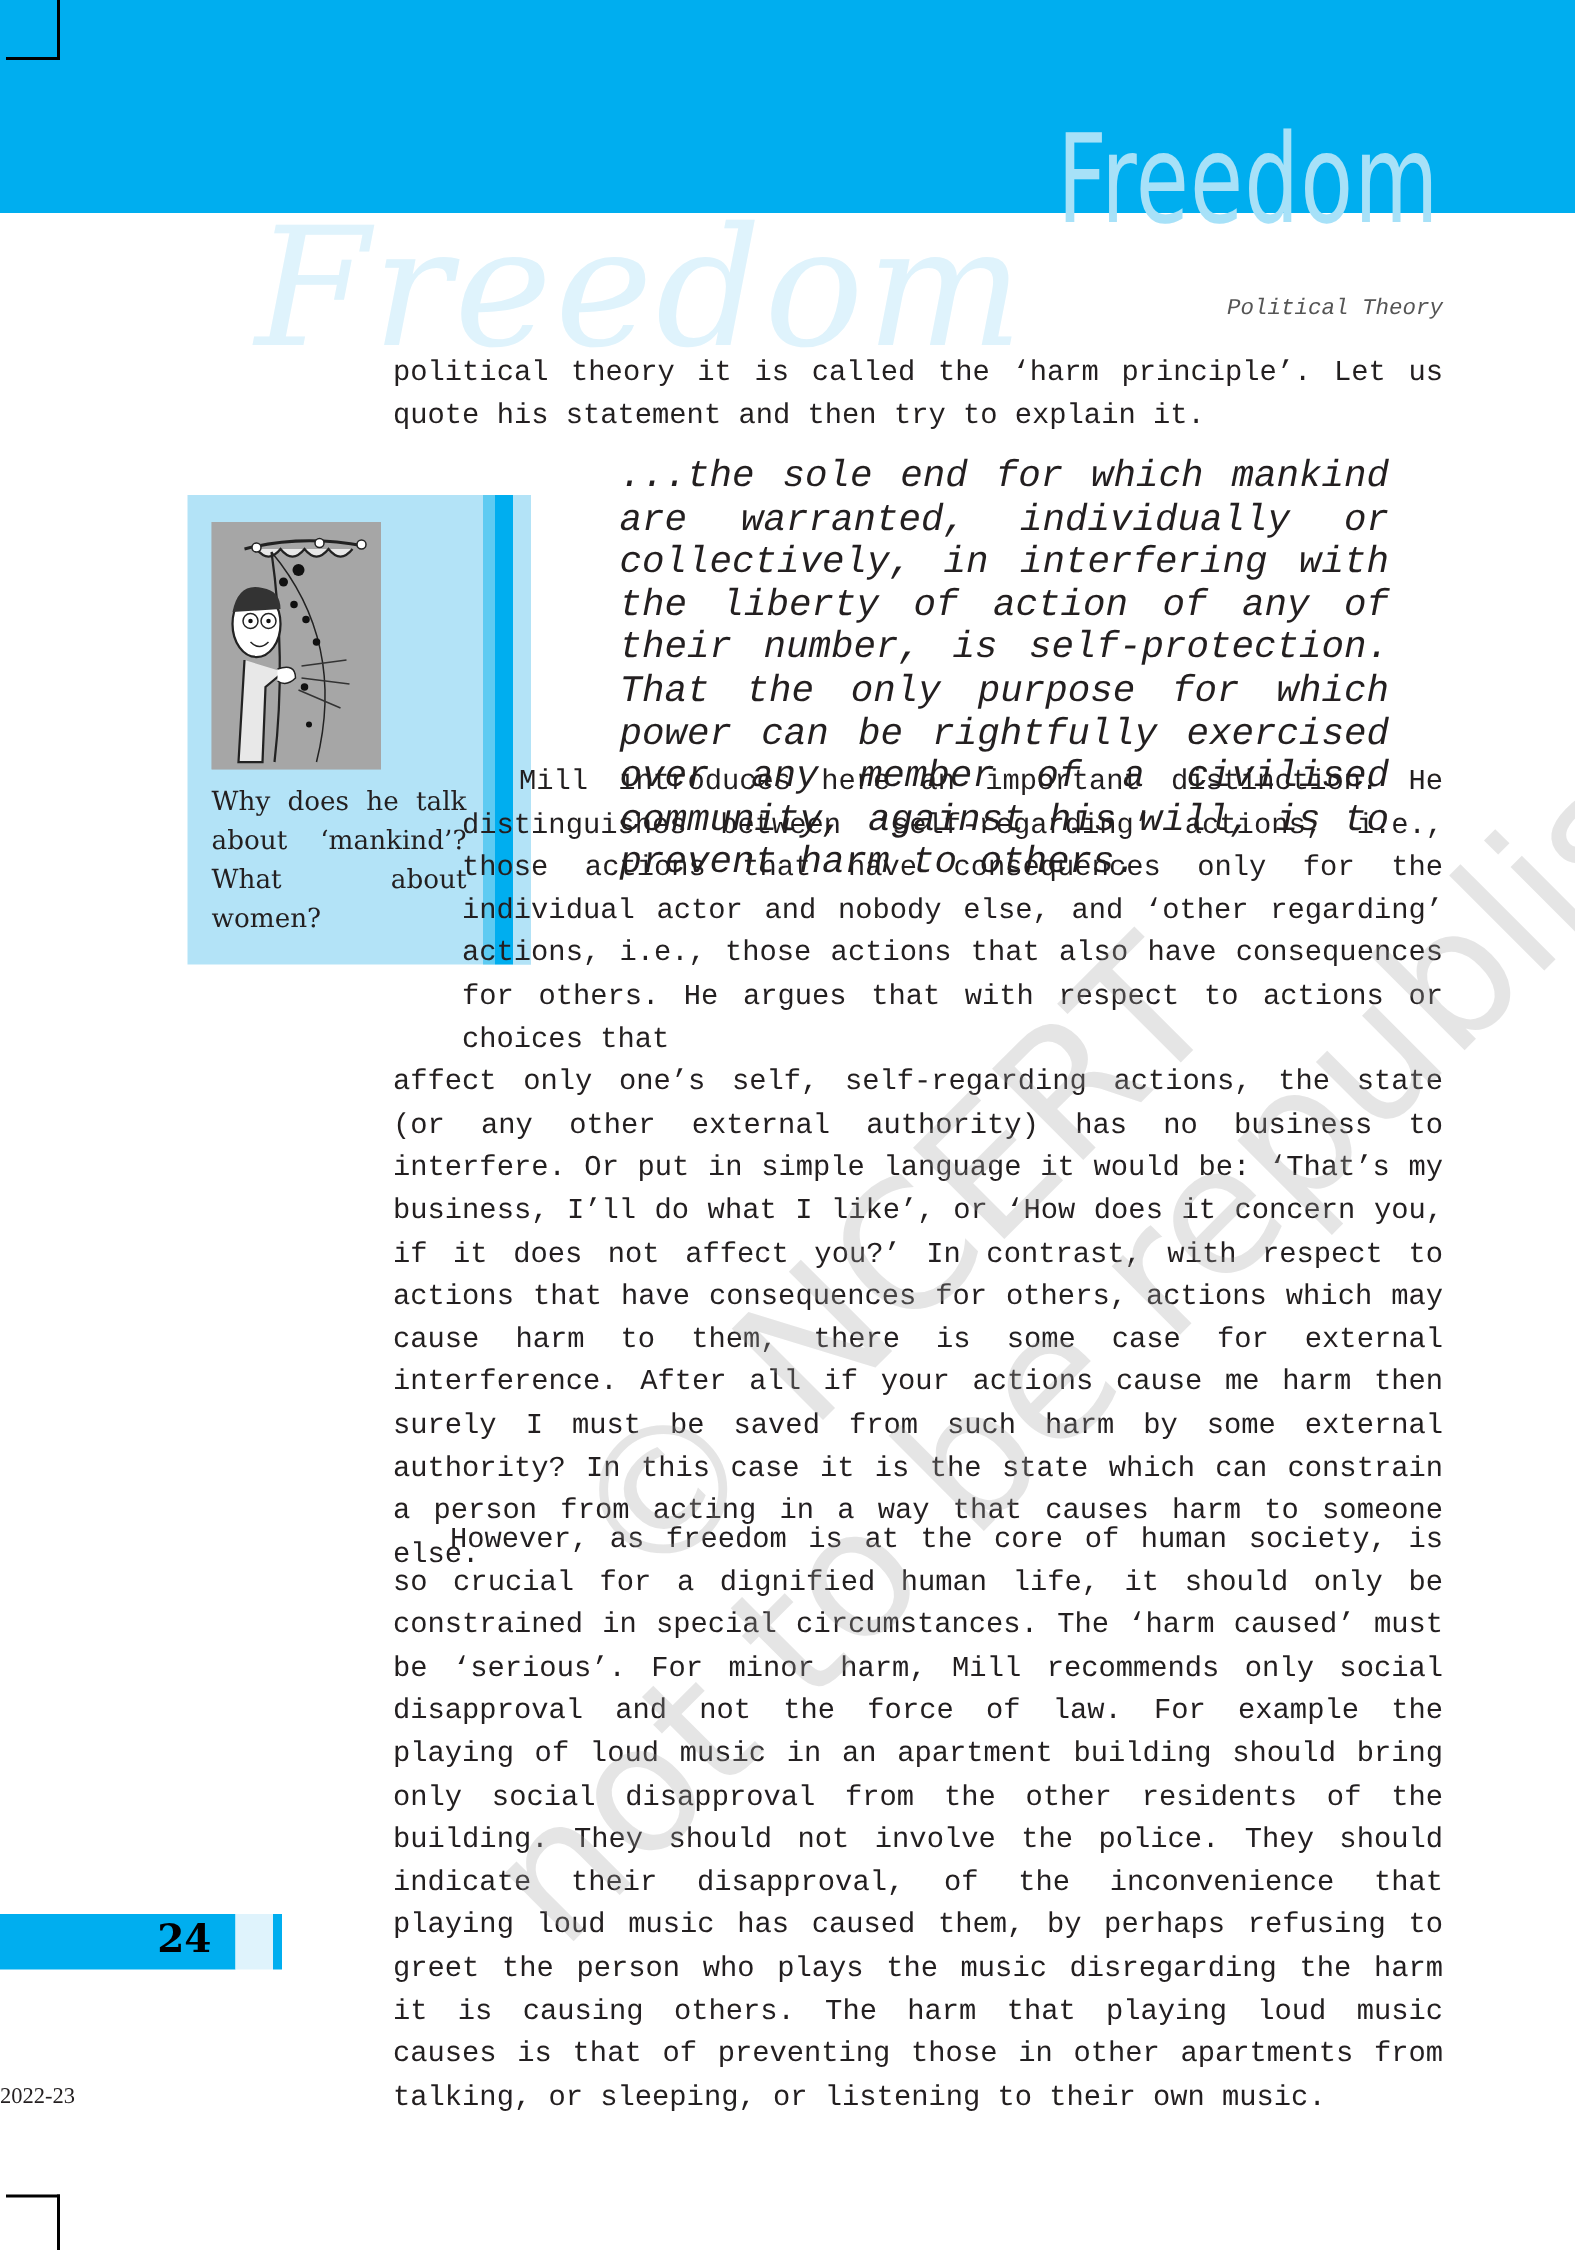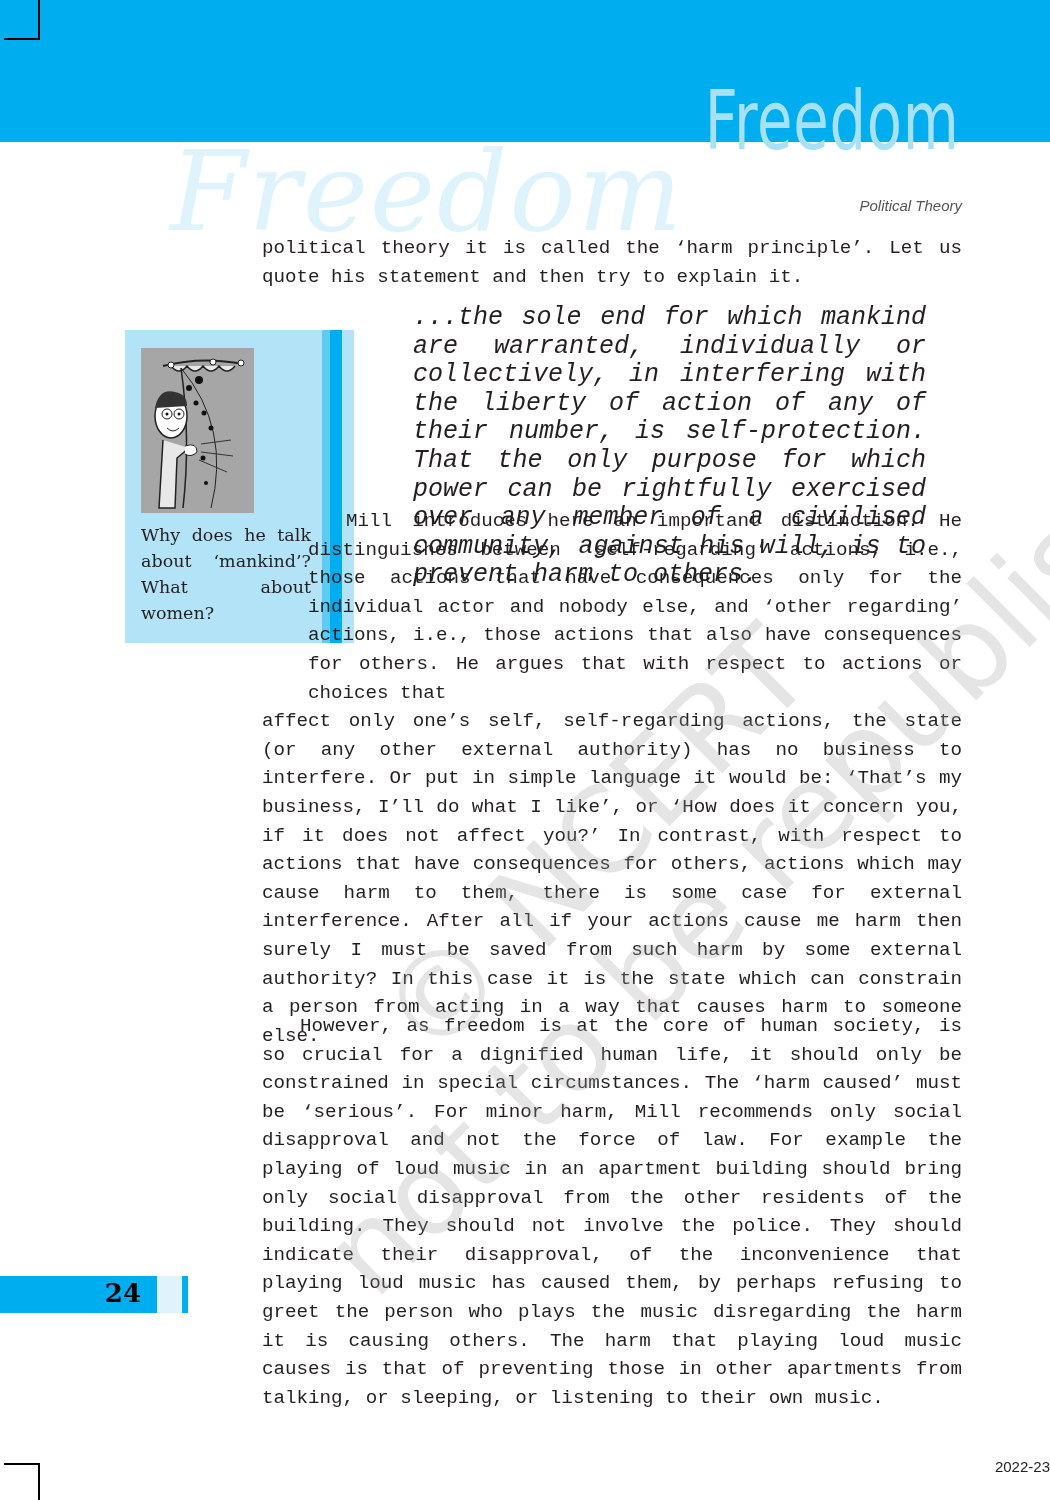--- a/index.html
+++ b/index.html
@@ -26,21 +26,21 @@
     line-height: 1;
   }
   .watermark-title {
     position: absolute; left: 170px; top: 128px;
     font-family: "DejaVu Serif", serif; font-style: italic;
     font-size: 110px; color: #dff3fc; letter-spacing: 2px;
     z-index: 0;
   }
   .running-head {
     position: absolute; right: 88px; top: 197px;
-    font-family: Liberation Sans, sans-serif; font-style: italic;
+    font-family: Liberation Mono, monospace; font-style: italic;
     font-size: 15px; color: #555555;
   }
   .ncert-watermark {
     position: absolute; left: 160px; top: 760px;
     width: 960px; text-align: center;
     font-family: "DejaVu Sans", sans-serif;
     font-size: 118px; line-height: 128px; color: rgba(160,160,160,0.28);
     transform: rotate(-45deg); transform-origin: center center;
     pointer-events: none; z-index: 5; white-space: nowrap;
   }
@@ -84,22 +84,22 @@
     background: #00aeef;
   }
   .page-number-light { position: absolute; left: 157px; top: 1276px; width: 25px; height: 37px; background: #dff3fc; }
   .page-number-dark { position: absolute; left: 182px; top: 1276px; width: 6px; height: 37px; background: #00aeef; }
   .page-number {
     position: absolute; right: 16px; top: 2px;
     font-family: "DejaVu Serif", serif; font-weight: bold;
     font-size: 26px; color: #000000;
   }
   .footer-year {
-    position: absolute; left: 0; width: 1050px; top: 1458px; text-align: right;
-    font-family: Liberation Sans, sans-serif; font-size: 15px; color: #231f20;
+    position: absolute; left: 0; width: 1050px; top: 1390px; text-align: left;
+    font-family: Liberation Serif, serif; font-size: 15px; color: #231f20;
   }
 </style>
 </head>
 <body>
 
 <div class="top-band"></div>
 <div class="crop-mark crop-top"></div>
 <div class="crop-mark crop-bottom"></div>
 
 <div class="watermark-title">Freedom</div>

